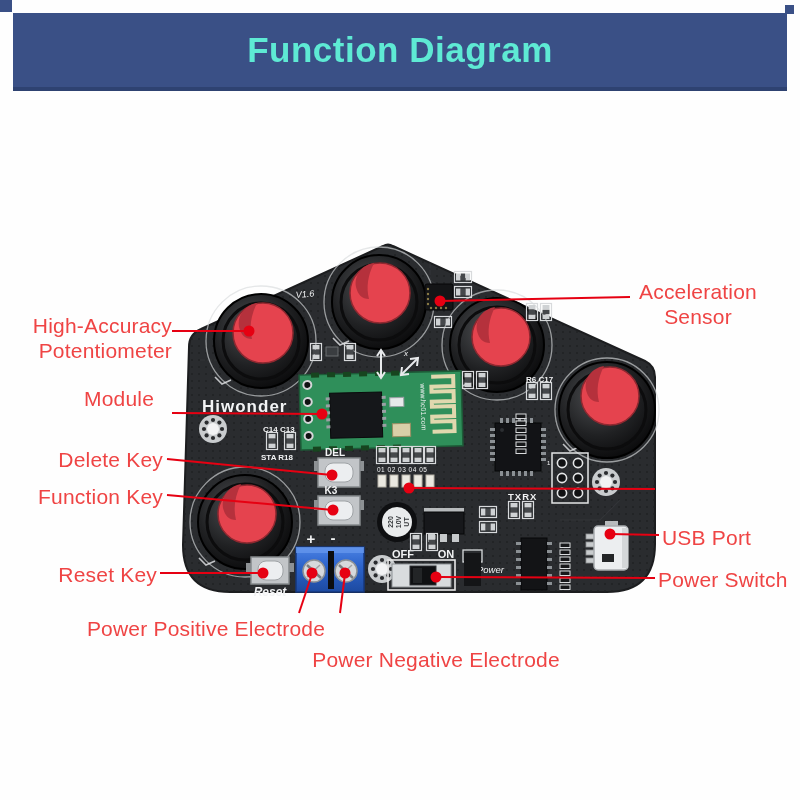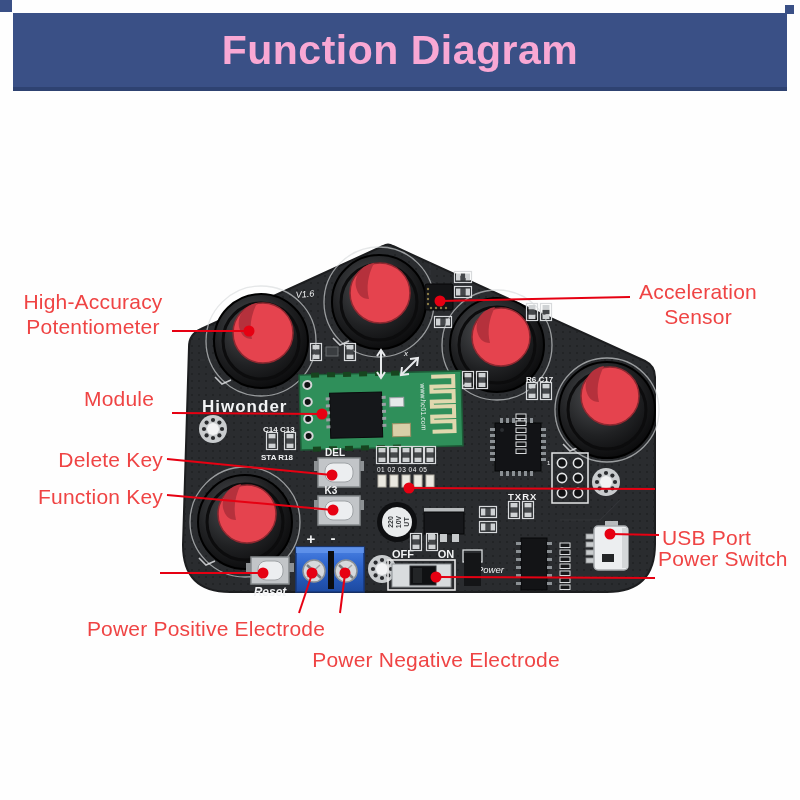--- a/index.html
+++ b/index.html
@@ -1,21 +1,21 @@
 <!DOCTYPE html>
 <html><head>
 <meta charset="utf-8">
 <style>
   html,body{margin:0;padding:0;background:#ffffff;}
   .page{position:relative;width:800px;height:800px;background:#fefefe;overflow:hidden;
         font-family:"Liberation Sans",sans-serif;}
   .corner-sq{position:absolute;background:#3a5086;}
   .banner{position:absolute;left:13px;top:13px;width:774px;height:74px;background:#3a5086;
           border-bottom:4px solid #2e4271;display:flex;align-items:center;justify-content:center;}
-  .banner h1{margin:0;color:#f9a8d4;font-size:41px;font-weight:bold;letter-spacing:.5px;}
+  .banner h1{margin:0;color:#5eead4;font-size:35px;font-weight:bold;letter-spacing:.5px;}
   .lbl{position:absolute;font-size:21px;line-height:25px;color:#ef4444;letter-spacing:.2px;}
   .lbl.center{text-align:center;}
   .lbl.right{text-align:right;}
   svg{position:absolute;left:0;top:0;}
   .silk{fill:#f2f3f4;font-family:"Liberation Sans",sans-serif;}
 </style>
 </head>
 <body>
 
 <div class="page">
@@ -429,31 +429,32 @@
       <circle cx="263" cy="573" r="5.5"></circle>
       <circle cx="312" cy="573" r="5.5"></circle>
       <circle cx="345" cy="573" r="5.5"></circle>
       <circle cx="440" cy="301" r="5.5"></circle>
       <circle cx="409" cy="488" r="5.5"></circle>
       <circle cx="610" cy="534" r="5.5"></circle>
       <circle cx="436" cy="577" r="5.5"></circle>
     </g>
   </svg>
 
-  <div class="lbl center" style="left:14px;top:289px;width:158px;">
+  <div class="lbl center" style="left:14px;top:313px;width:158px;text-align:right;">
     <div>High-Accuracy</div>
     <div>Potentiometer</div>
   </div>
   <div class="lbl center" style="left:64px;top:386px;width:110px;">
     <div>Module</div>
   </div>
   <div class="lbl right" style="left:23px;top:447px;width:140px;">Delete Key</div>
   <div class="lbl right" style="left:23px;top:484px;width:140px;">Function Key</div>
+  <div class="lbl right" style="left:17px;top:562px;width:140px;">Reset Key</div>
   <div class="lbl center" style="left:60px;top:616px;width:292px;">Power Positive Electrode</div>
   <div class="lbl center" style="left:303px;top:616px;width:266px;margin-top:31px;">Power Negative Electrode</div>
   <div class="lbl center" style="left:627px;top:279px;width:142px;">
     <div>Acceleration</div>
     <div>Sensor</div>
   </div>
   <div class="lbl" style="left:662px;top:525px;">USB Port</div>
-  <div class="lbl" style="left:658px;top:546px;">Power Switch</div>
+  <div class="lbl" style="left:658px;top:567px;">Power Switch</div>
 
 </div>
 
 </body></html>

